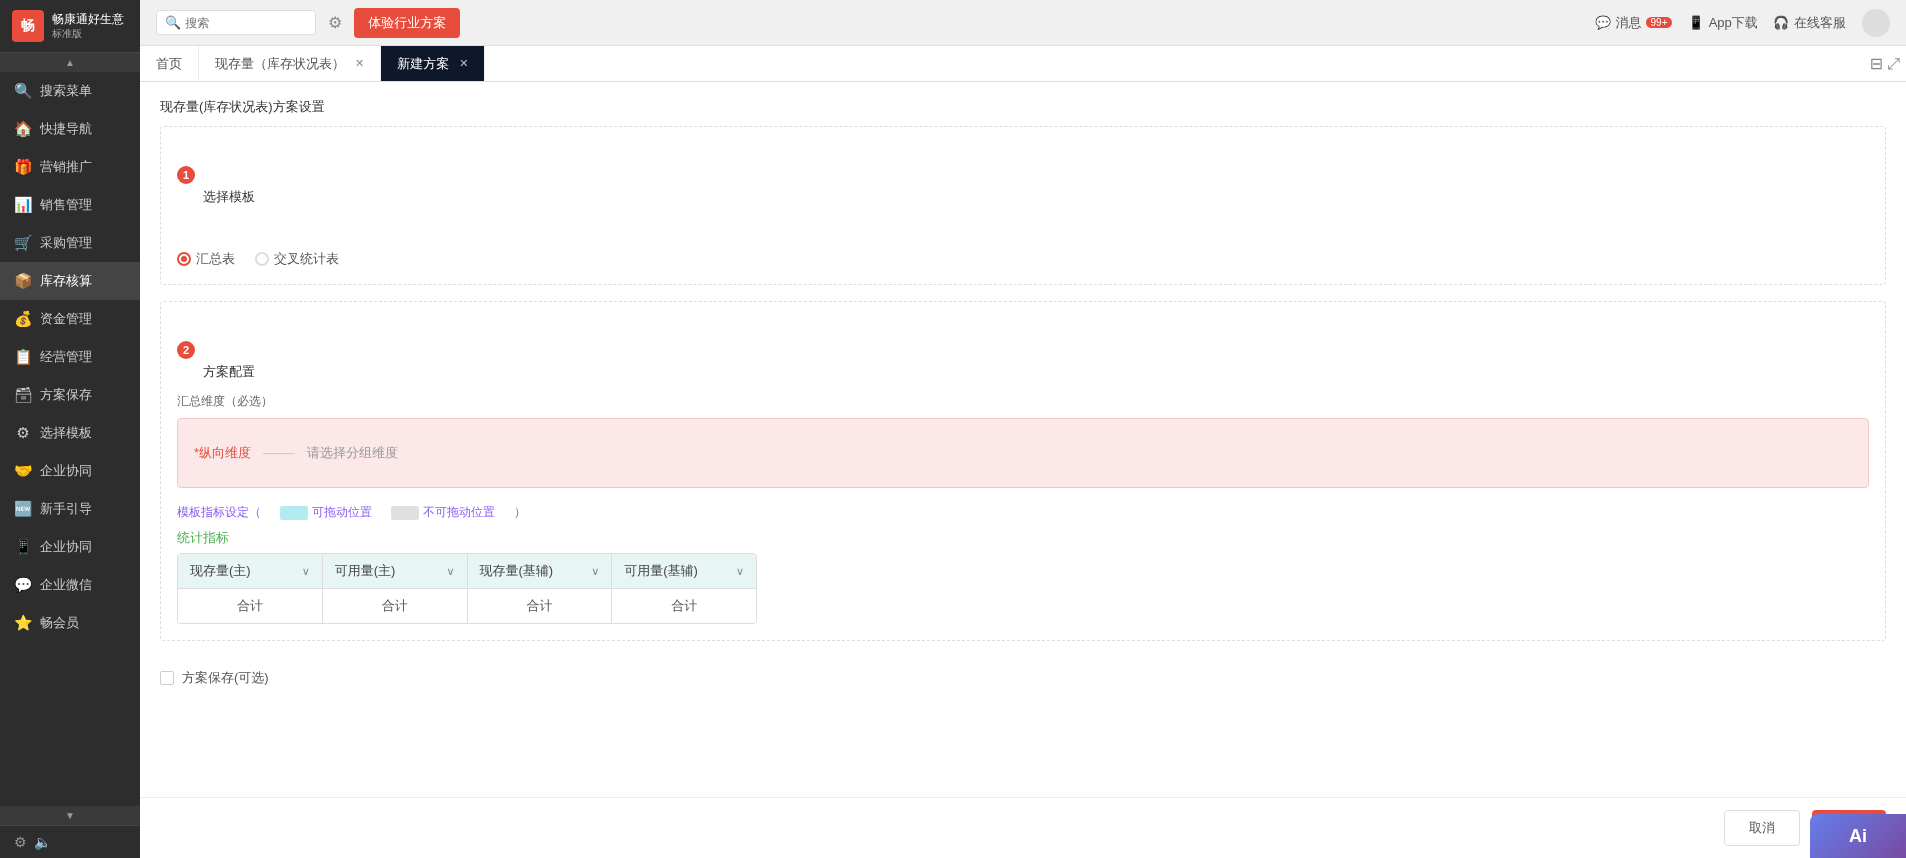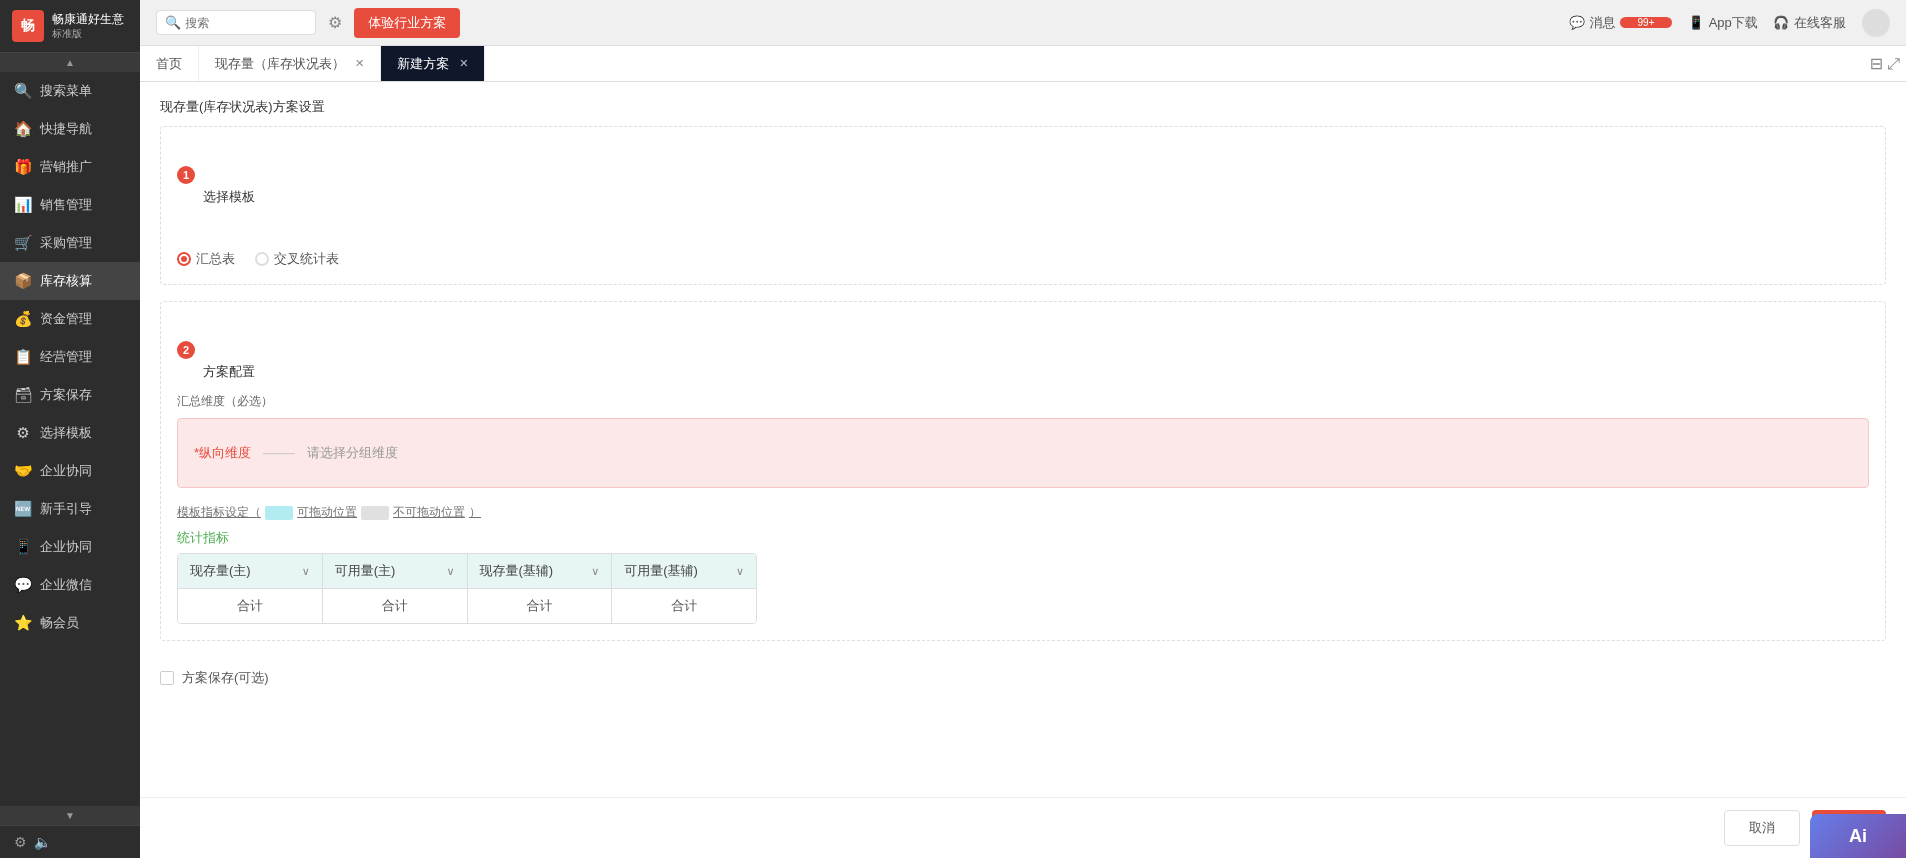--- a/index.html
+++ b/index.html
@@ -123,21 +123,21 @@
       align-items: center;
       gap: 16px;
       color: #555;
       font-size: 13px;
     }
     .topbar-right-item { display: flex; align-items: center; gap: 4px; cursor: pointer; }
     .badge {
       background: #e74c3c;
       color: white;
       border-radius: 8px;
-      padding: 0 18px;
+      padding: 0 5px;
       font-size: 10px;
       min-width: 16px;
       text-align: center;
     }
     .topbar-avatar {
       width: 28px; height: 28px;
       background: #ddd;
       border-radius: 50%;
     }
 
@@ -258,25 +258,24 @@
       min-height: 70px;
     }
     .dimension-required { color: #e74c3c; font-size: 13px; }
     .dimension-text { color: #999; font-size: 13px; }
     .dimension-dash { color: #ccc; font-size: 16px; }
 
     
     .indicator-setting {
       display: flex;
       align-items: center;
-      gap: 4px;
+      gap: 19px;
       font-size: 12px;
-      color: #737373;
+      color: #8b5cf6;
       margin-bottom: 8px;
-      text-decoration: underline;
     }
     .indicator-badge {
       display: inline-flex;
       align-items: center;
       gap: 4px;
     }
     .indicator-badge-box {
       width: 28px; height: 14px;
       background: #b2ebf2;
       border-radius: 2px;

